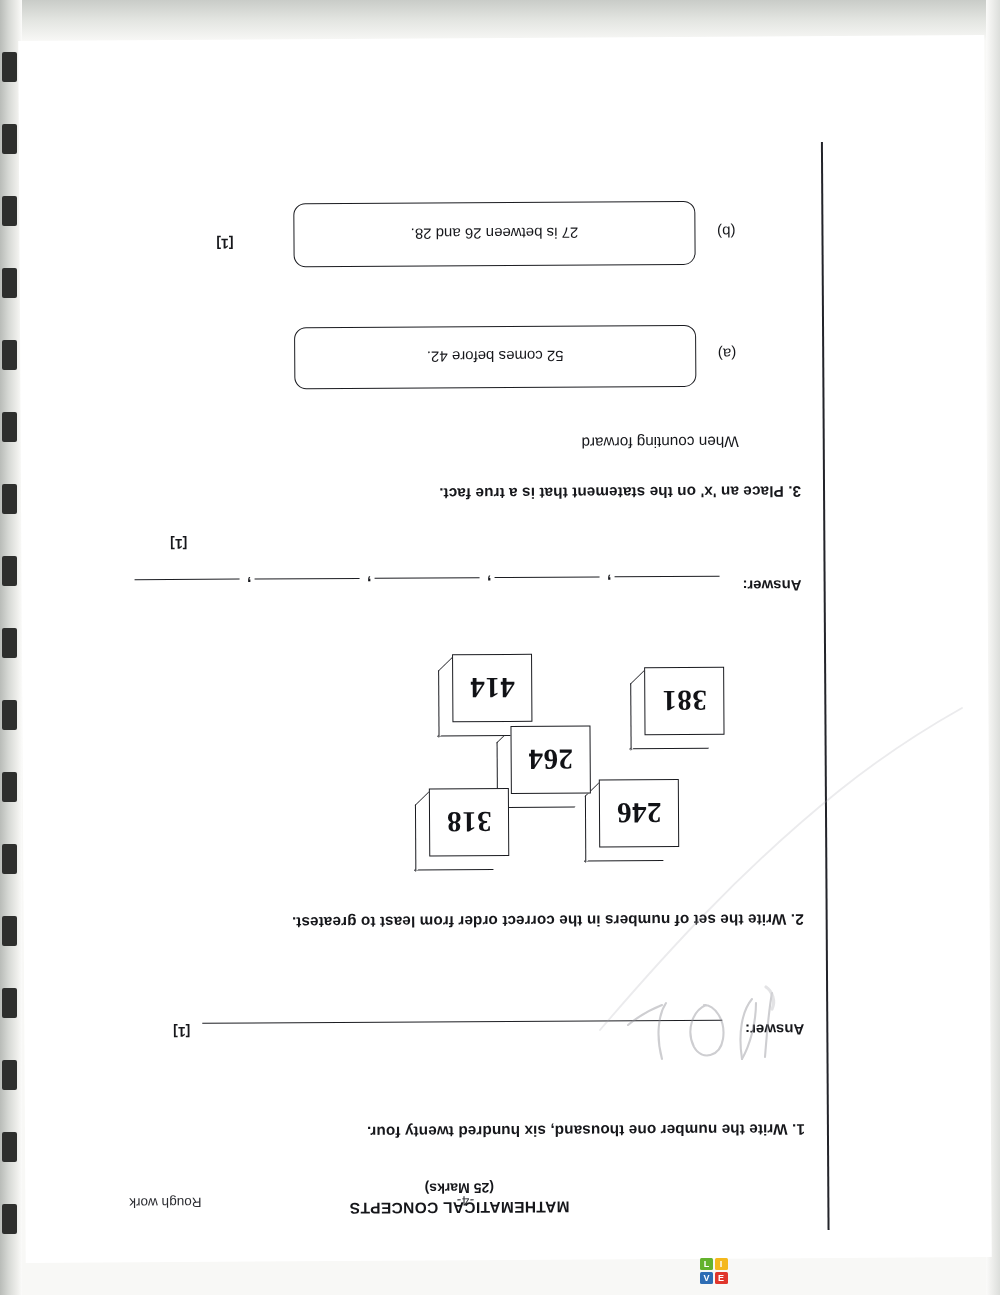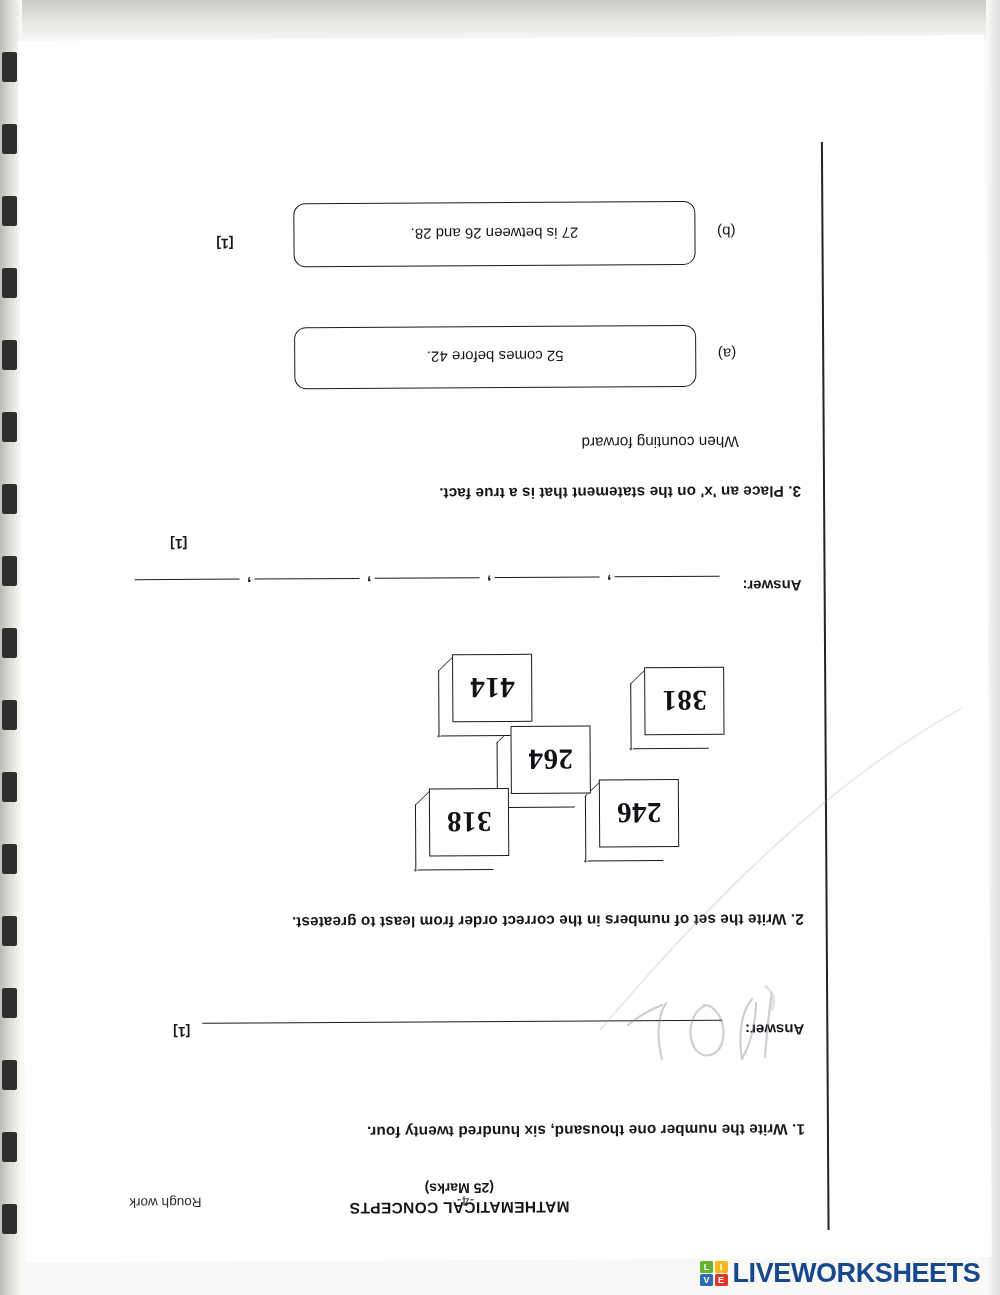--- a/index.html
+++ b/index.html
@@ -400,16 +400,15 @@
     <path d="M10 330 C70 260, 150 170, 250 90 C300 50, 340 26, 372 8" fill="none" stroke="#a8a8b0" stroke-width="1.8" stroke-linecap="round" opacity=".55"></path>
   </svg>
 
   <div id="lws-logo">
     <div id="lws-badge">
       <span style="background: rgb(99, 178, 45);">L</span>
       <span style="background: rgb(244, 184, 28);">I</span>
       <span style="background: rgb(46, 109, 180);">V</span>
       <span style="background: rgb(224, 54, 44);">E</span>
     </div>
-    <div id="lws-wordmark" style="color: rgb(23, 71, 140);">LIVEWORKSHEETS</div>
   </div>
 
 </div>
 
 </body></html>

